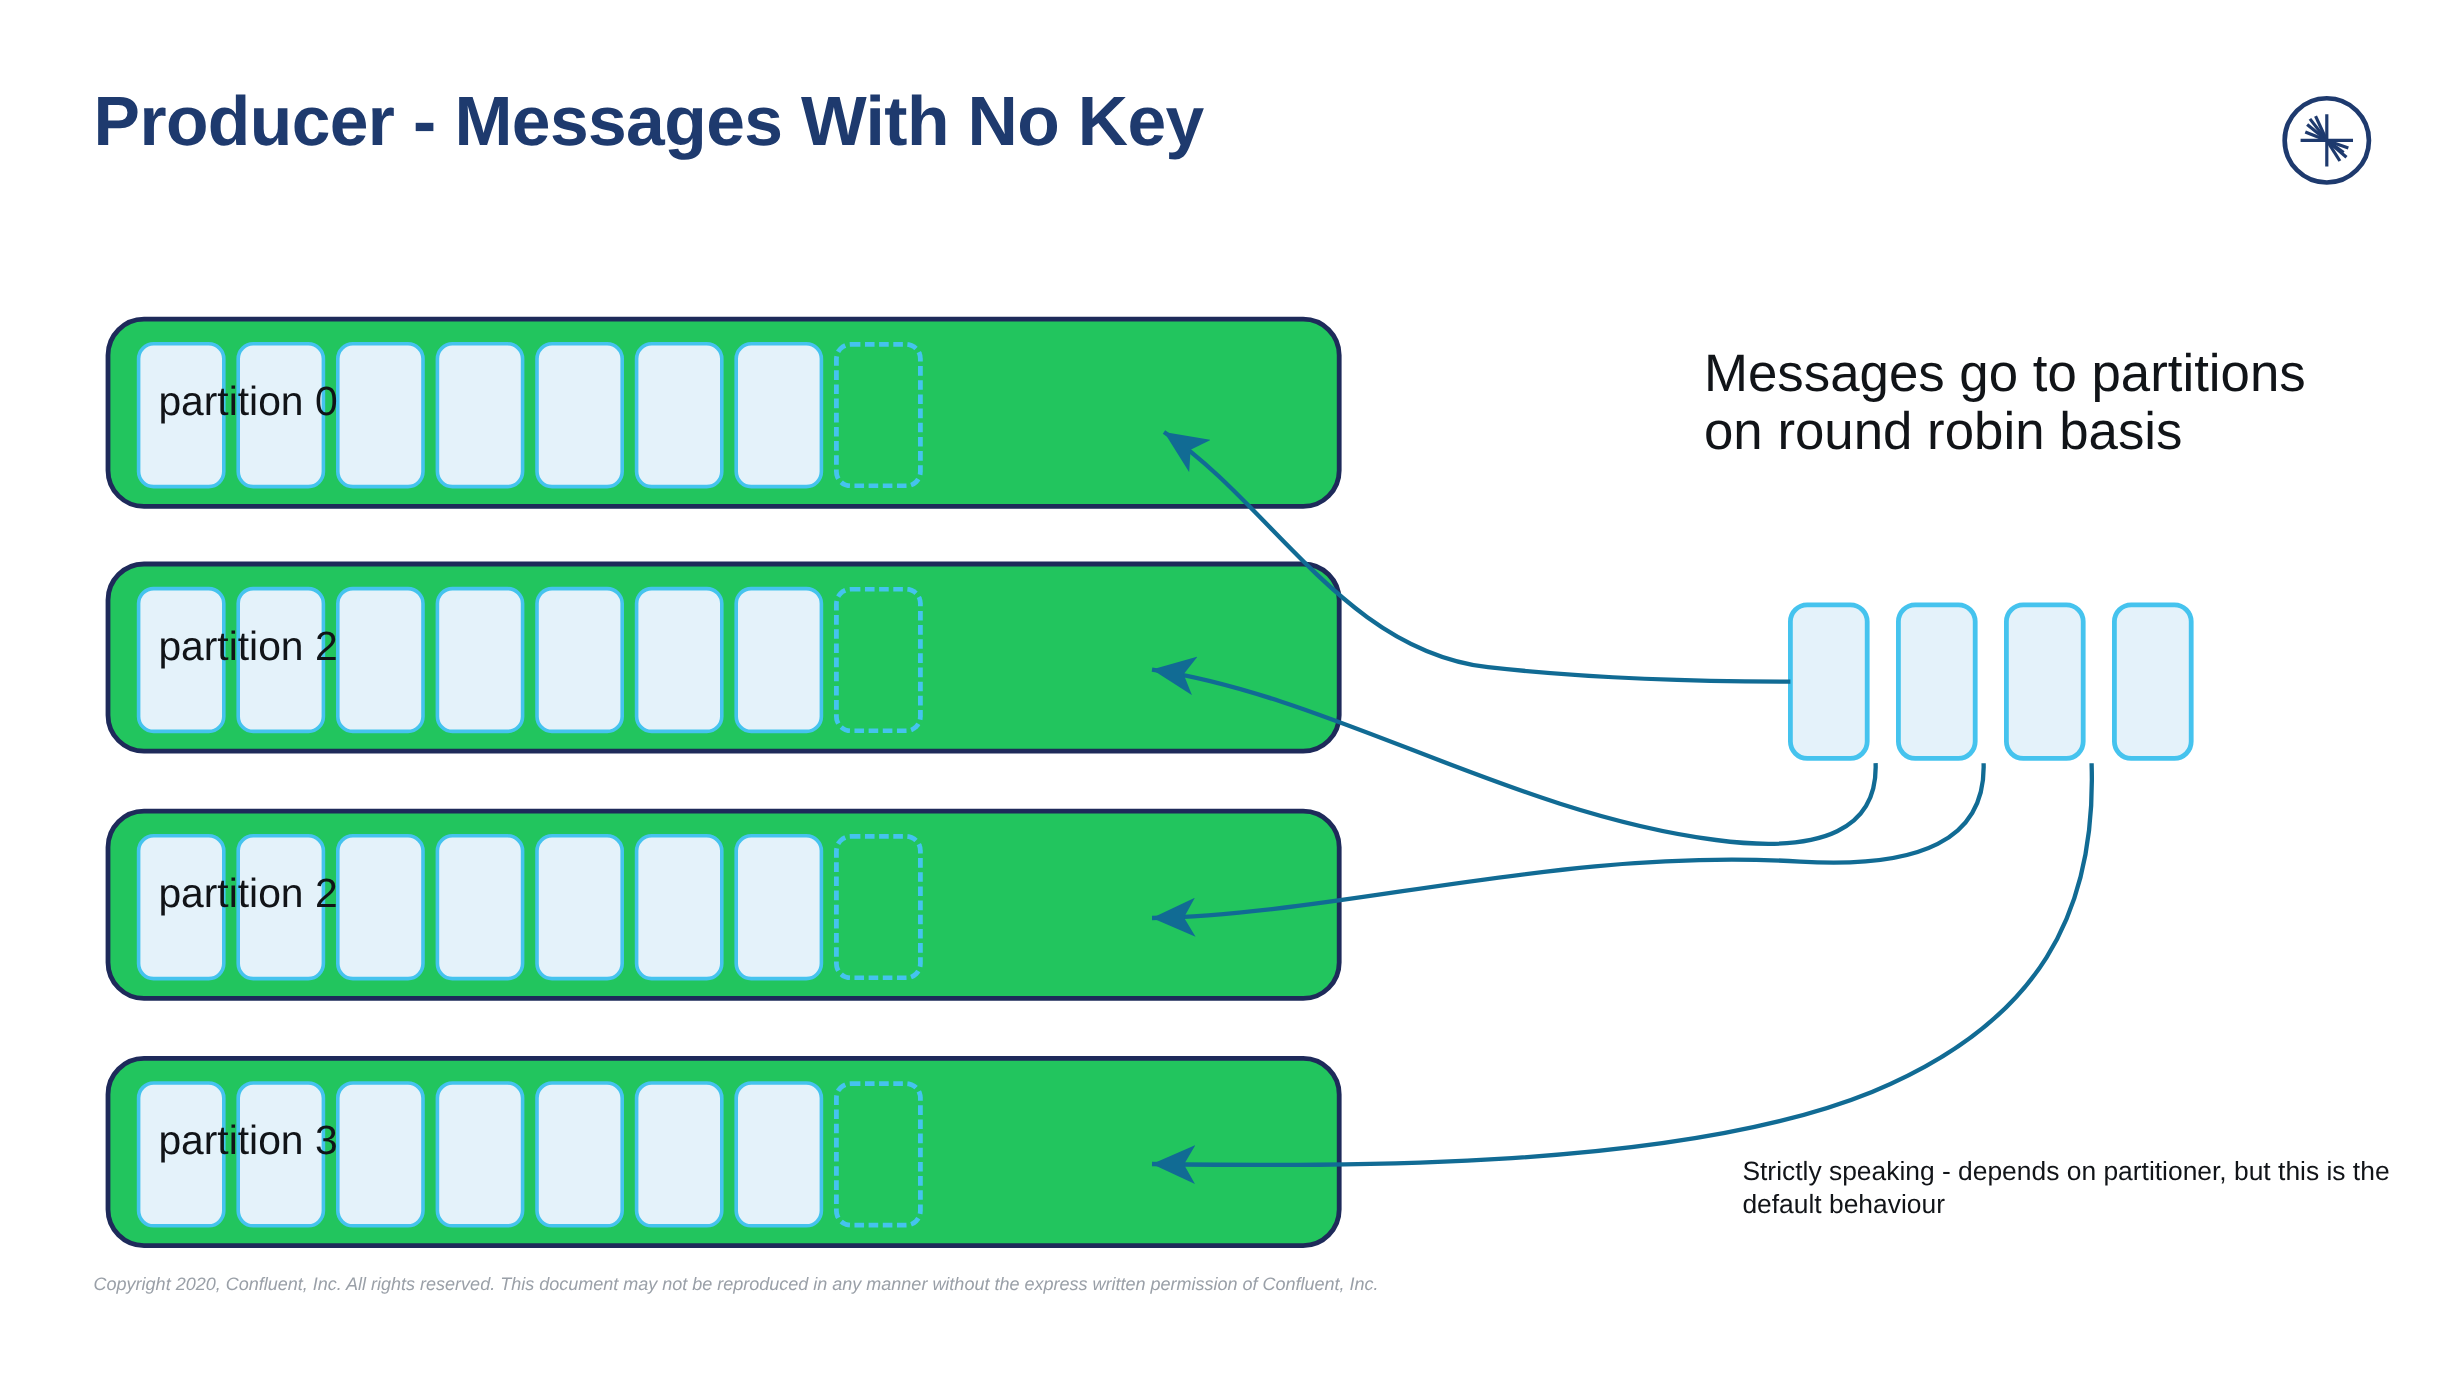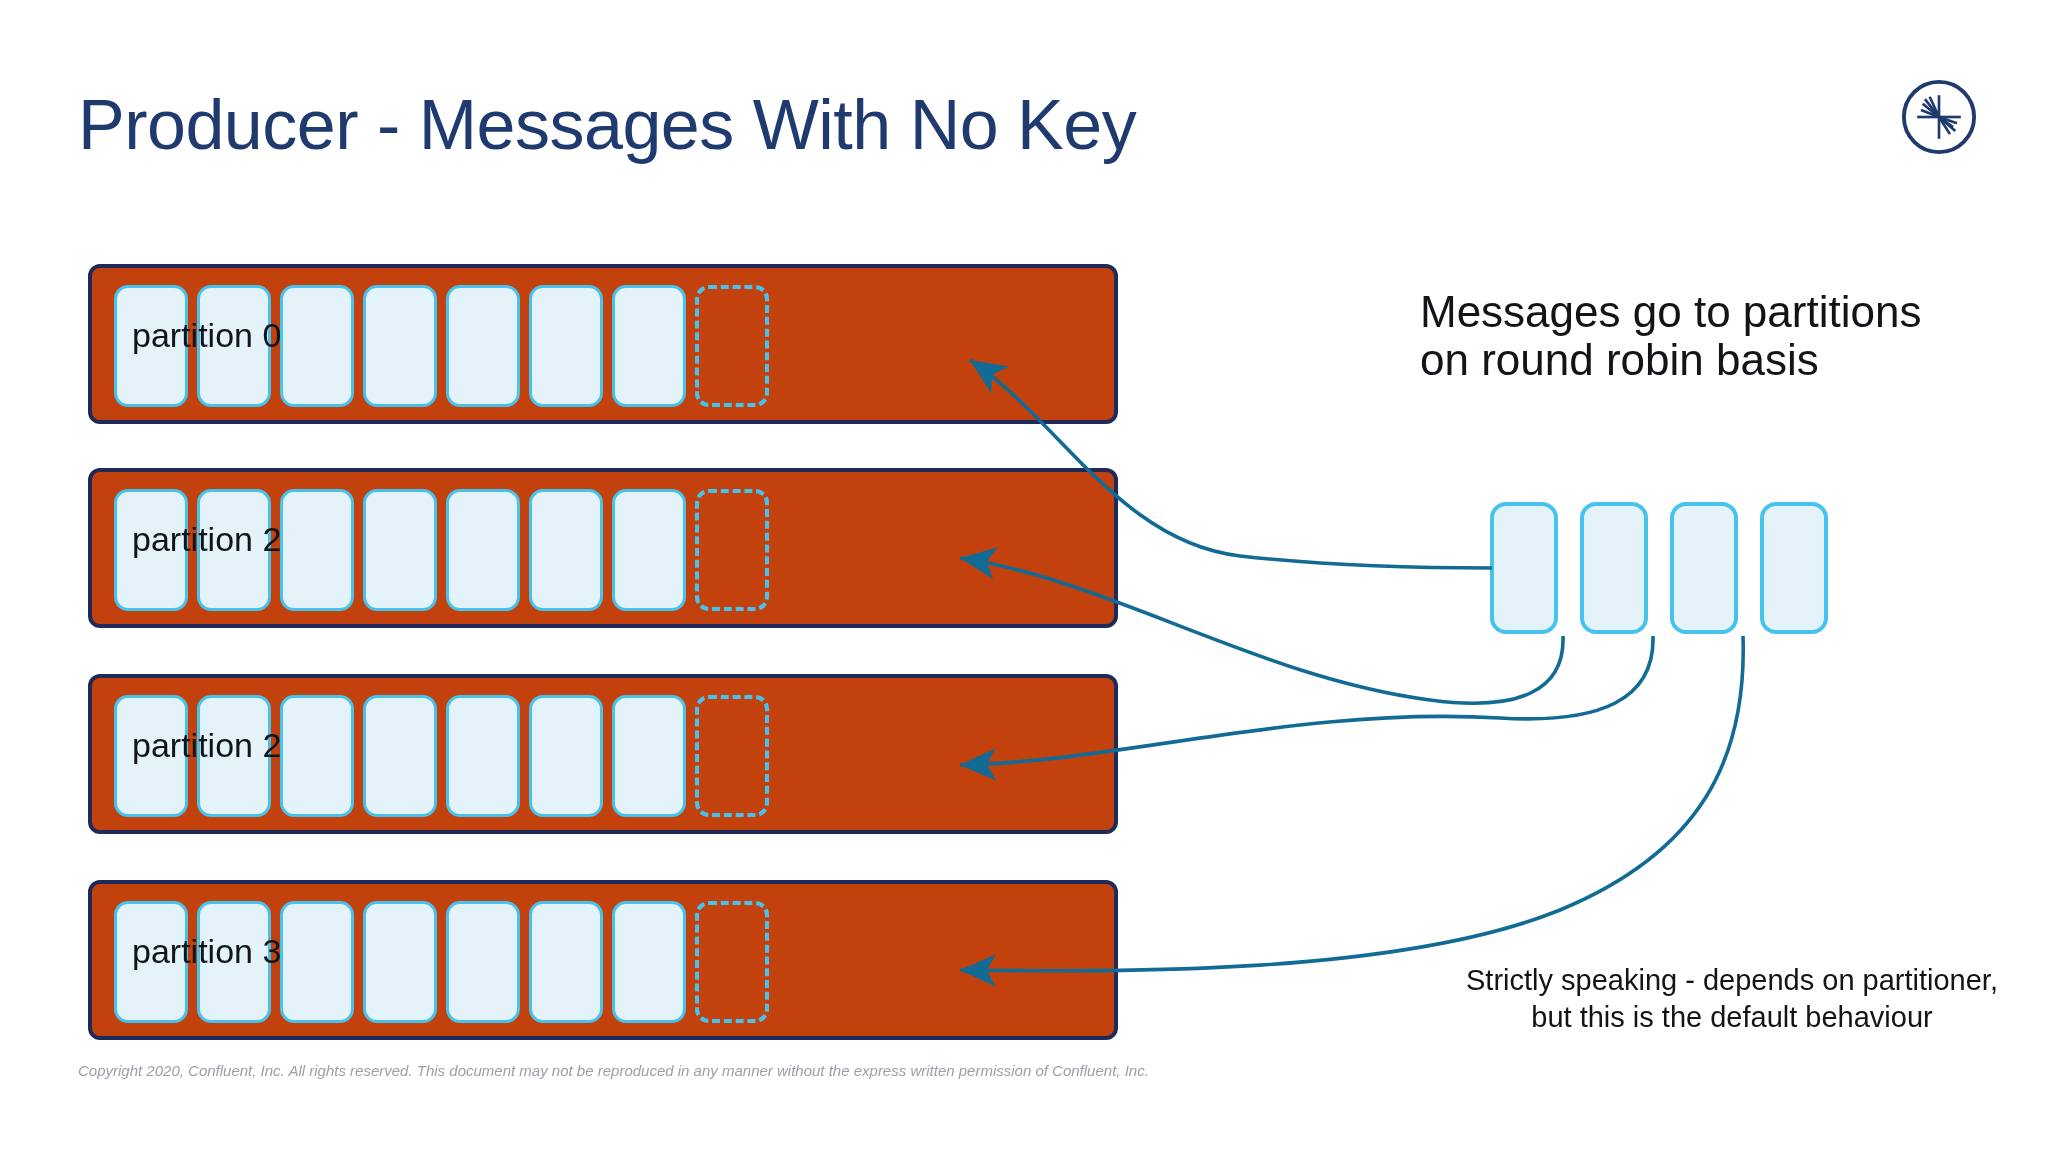--- a/index.html
+++ b/index.html
@@ -13,23 +13,23 @@
     height: 1152px;
     background: #ffffff;
     overflow: hidden;
     font-family: "Liberation Sans", sans-serif;
   }
 
   
   #title {
     position: absolute;
     left: 78px;
-    top: 85px;
-    font-size: 70px;
-    font-weight: normal;
+    top: 68px;
+    font-size: 58px;
+    font-weight: bold;
     color: #1e3a6e;
     letter-spacing: -0.5px;
     white-space: nowrap;
   }
 
   
   #logo {
     position: absolute;
     left: 1900px;
     top: 78px;
@@ -37,22 +37,22 @@
     height: 78px;
   }
 
   
   .partition-row {
     position: absolute;
     left: 88px;
     width: 1030px;
     height: 160px;
     border: 4px solid #1e2a5a;
-    border-radius: 12px;
-    background: #c2410c;
+    border-radius: 32px;
+    background: #22c55e;
     box-sizing: border-box;
   }
   .cells {
     position: absolute;
     left: 22px;
     top: 17px;
     display: flex;
     gap: 9px;
   }
   .cell {
@@ -104,22 +104,22 @@
     font-size: 44px;
     line-height: 1.08;
     color: #111418;
     font-weight: 300;
   }
   #note-sub {
     position: absolute;
     left: 1452px;
     top: 962px;
     width: 560px;
-    text-align: center;
-    font-size: 29px;
+    text-align: left;
+    font-size: 22px;
     line-height: 1.28;
     color: #111418;
     font-weight: 300;
   }
 
   
   #footer {
     position: absolute;
     left: 78px;
     top: 1062px;

